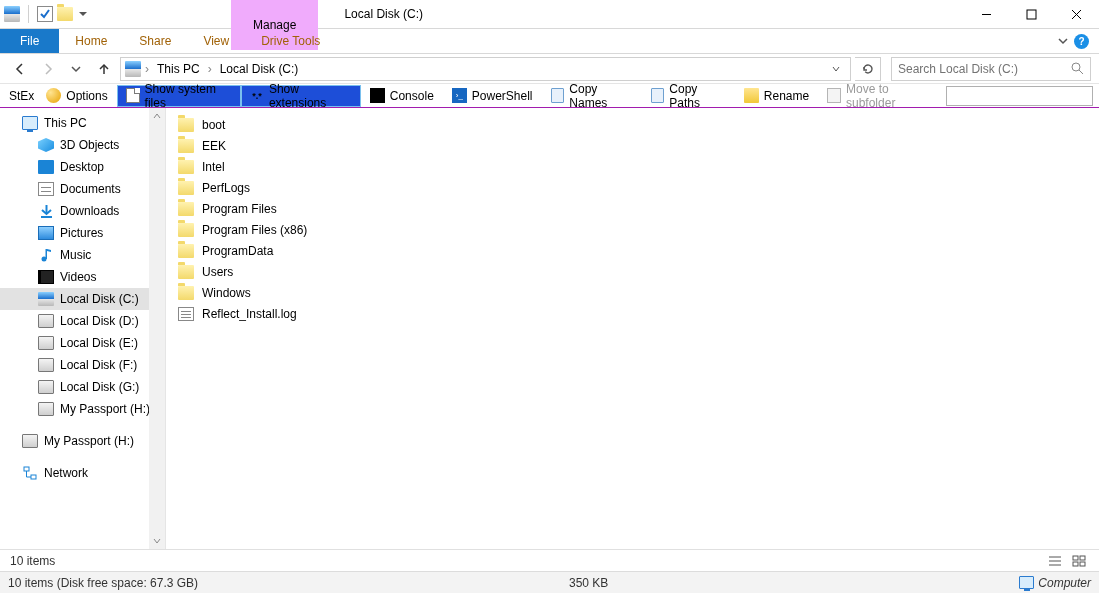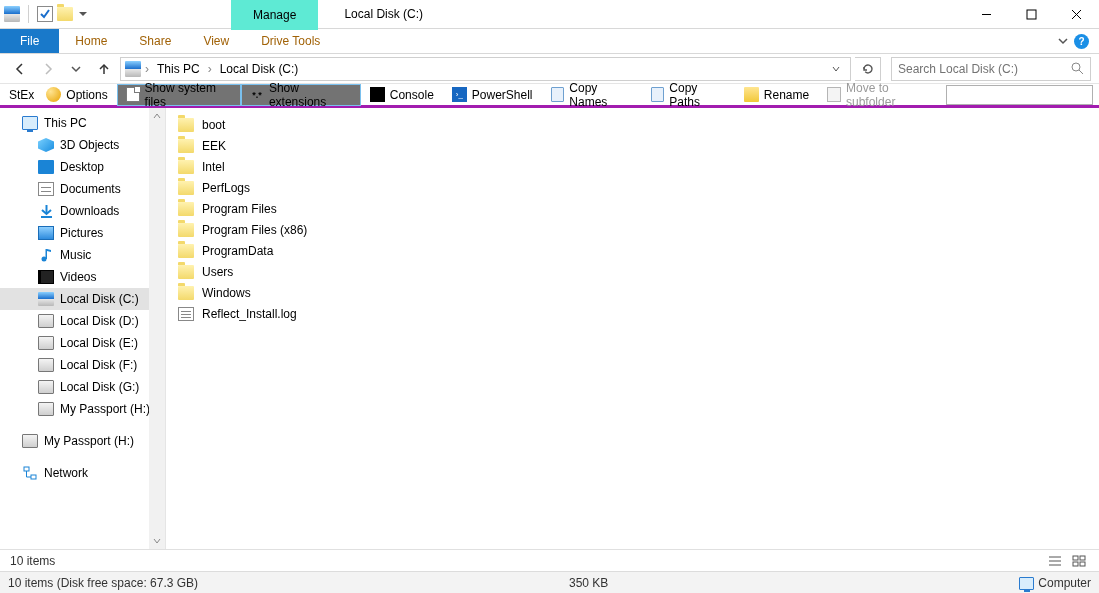--- a/index.html
+++ b/index.html
@@ -9,21 +9,21 @@
   .titlebar { height: 29px; display: flex; align-items: stretch; border-bottom: 1px solid #d8d8d8; }
   .qat { display: flex; align-items: center; padding: 0 4px; gap: 4px; }
   .qat .sep { width:1px; background:#d0d0d0; height:18px; margin:0 4px;}
   .drive-ico { width:16px; height:16px; background: linear-gradient(#8bd0ff,#1a6ecc 50%,#e8e8e8 50%,#b8b8b8); border-radius:1px;}
   .checked { width:16px; height:16px; border:1px solid #8a8a8a; display:flex; align-items:center; justify-content:center;}
   .checked svg { width:10px; height:10px;}
   .folder-ico { width:16px; height:14px; background: linear-gradient(#fff2b0,#f3d96b); border-radius:1px; position:relative;}
   .folder-ico::before { content:""; position:absolute; top:-3px; left:0; width:7px; height:3px; background:#f3d96b; border-radius:1px 1px 0 0;}
   .caret { width:0; height:0; border-left:4px solid transparent; border-right:4px solid transparent; border-top:4px solid #555; margin-left:2px;}
   .tabgroup { display:flex; flex-direction:column; align-items:center; margin-left:140px; }
-  .context-tab { background:#5eead4; padding:8px 22px; font-size:12px; }
+  .context-tab { background:#f0abfc; padding:18px 22px; font-size:12px; }
   .title-lbl { margin-left:26px; align-self:center; color:#000; }
   .winctrl { margin-left:auto; display:flex; }
   .winctrl div { width:45px; display:flex; align-items:center; justify-content:center; }
   .winctrl svg { width:11px; height:11px; }
 
   
   .tabs { height:25px; display:flex; align-items:stretch; border-bottom:1px solid #d8d8d8;}
   .tab { padding:0 16px; display:flex; align-items:center; color:#a16207;}
   .tab.file { background:#1979ca; color:#fff; padding:0 20px;}
   .tabs .spacer { flex:1; }
@@ -39,23 +39,23 @@
   .addr { flex:1; height:24px; border:1px solid #cfcfcf; display:flex; align-items:center; padding:0 4px; gap:4px;}
   .addr .crumb { padding:0 4px;}
   .addr .chev { color:#888;}
   .addr .drop { margin-left:auto; padding:0 6px;}
   .refresh { width:26px; height:24px; border:1px solid #cfcfcf; border-left:none; display:flex; align-items:center; justify-content:center;}
   .search { width:200px; height:24px; border:1px solid #cfcfcf; display:flex; align-items:center; padding:0 6px; color:#888; margin-left:6px;}
   .search span.ph { flex:1; color:#737373;}
   .search svg { width:13px;height:13px;}
 
   
-  .toolbar { height:24px; display:flex; align-items:center; gap:0; padding:0 6px; border-bottom:3px solid #a21caf;}
+  .toolbar { height:24px; display:flex; align-items:center; gap:0; padding:0 6px; border-bottom:1px solid #a21caf;}
   .tbtn { height:22px; display:flex; align-items:center; gap:5px; padding:0 8px; border:1px solid transparent;}
-  .tbtn.toggled { background:#737373; border:1px solid #7ac0ee;}
+  .tbtn.toggled { background:#1d4ed8; border:1px solid #7ac0ee;}
   .tbtn .ico { width:15px; height:15px; display:flex; align-items:center; justify-content:center;}
   .tbtn.disabled { color:#9a9a9a;}
   .tinput { width:160px; height:20px; border:1px solid #b0b0b0; margin-left:4px;}
   .stx-label { font-size:12px; padding:0 3px;}
   .opt-ico { width:15px;height:15px;border-radius:50%;background:radial-gradient(circle at 30% 30%,#ffe492,#e7a200);} 
   .file-ico { width:14px;height:15px;background:#fff;border:1px solid #7a7a7a;position:relative;}
   .file-ico::after{content:"";position:absolute;top:-1px;right:-1px;width:5px;height:5px;background:#fff;border-left:1px solid #7a7a7a;border-bottom:1px solid #7a7a7a;}
   .console-ico{width:15px;height:11px;background:#000;}
   .ps-ico{width:15px;height:15px;background:#1767c1;display:flex;align-items:center;justify-content:center;color:#fff;font-size:8px;}
   .small-file-ico{width:14px;height:14px;background:#e8f1fb;border:1px solid #6ea0d0;border-radius:1px;}
@@ -92,21 +92,21 @@
   .frow .fi { width:16px; height:14px; display:flex; align-items:center; justify-content:center;}
   .log-ico{width:13px;height:15px;background:#fff;border:1px solid #888;position:relative;}
   .log-ico::before{content:"";position:absolute;left:2px;right:2px;top:3px;height:1px;background:#888;box-shadow:0 3px 0 #888,0 6px 0 #888;}
 
   
   .status1 { height:22px; border-top:1px solid #e0e0e0; display:flex; align-items:center; padding:0 10px; color:#333;}
   .status1 .right { margin-left:auto; display:flex; gap:4px;}
   .viewbtn { width:20px; height:16px; border:1px solid transparent; display:flex; align-items:center; justify-content:center;}
   .viewbtn svg{width:14px;height:12px;}
   .status2 { height:22px; background:#f3f3f3; border-top:1px solid #dcdcdc; display:flex; align-items:center; padding:0 8px; color:#333;}
-  .s2-group{display:flex;align-items:flex-end;gap:4px;margin-left:auto;}
+  .s2-group{display:flex;align-items:center;gap:4px;margin-left:auto;font-style:italic;}
   .status2 .size { margin-left:auto; padding-right:40px;}
 </style>
 </head>
 <body>
 
 <div class="titlebar">
   <div class="qat">
     <span class="drive-ico"></span>
     <span class="sep"></span>
     <span class="checked">

